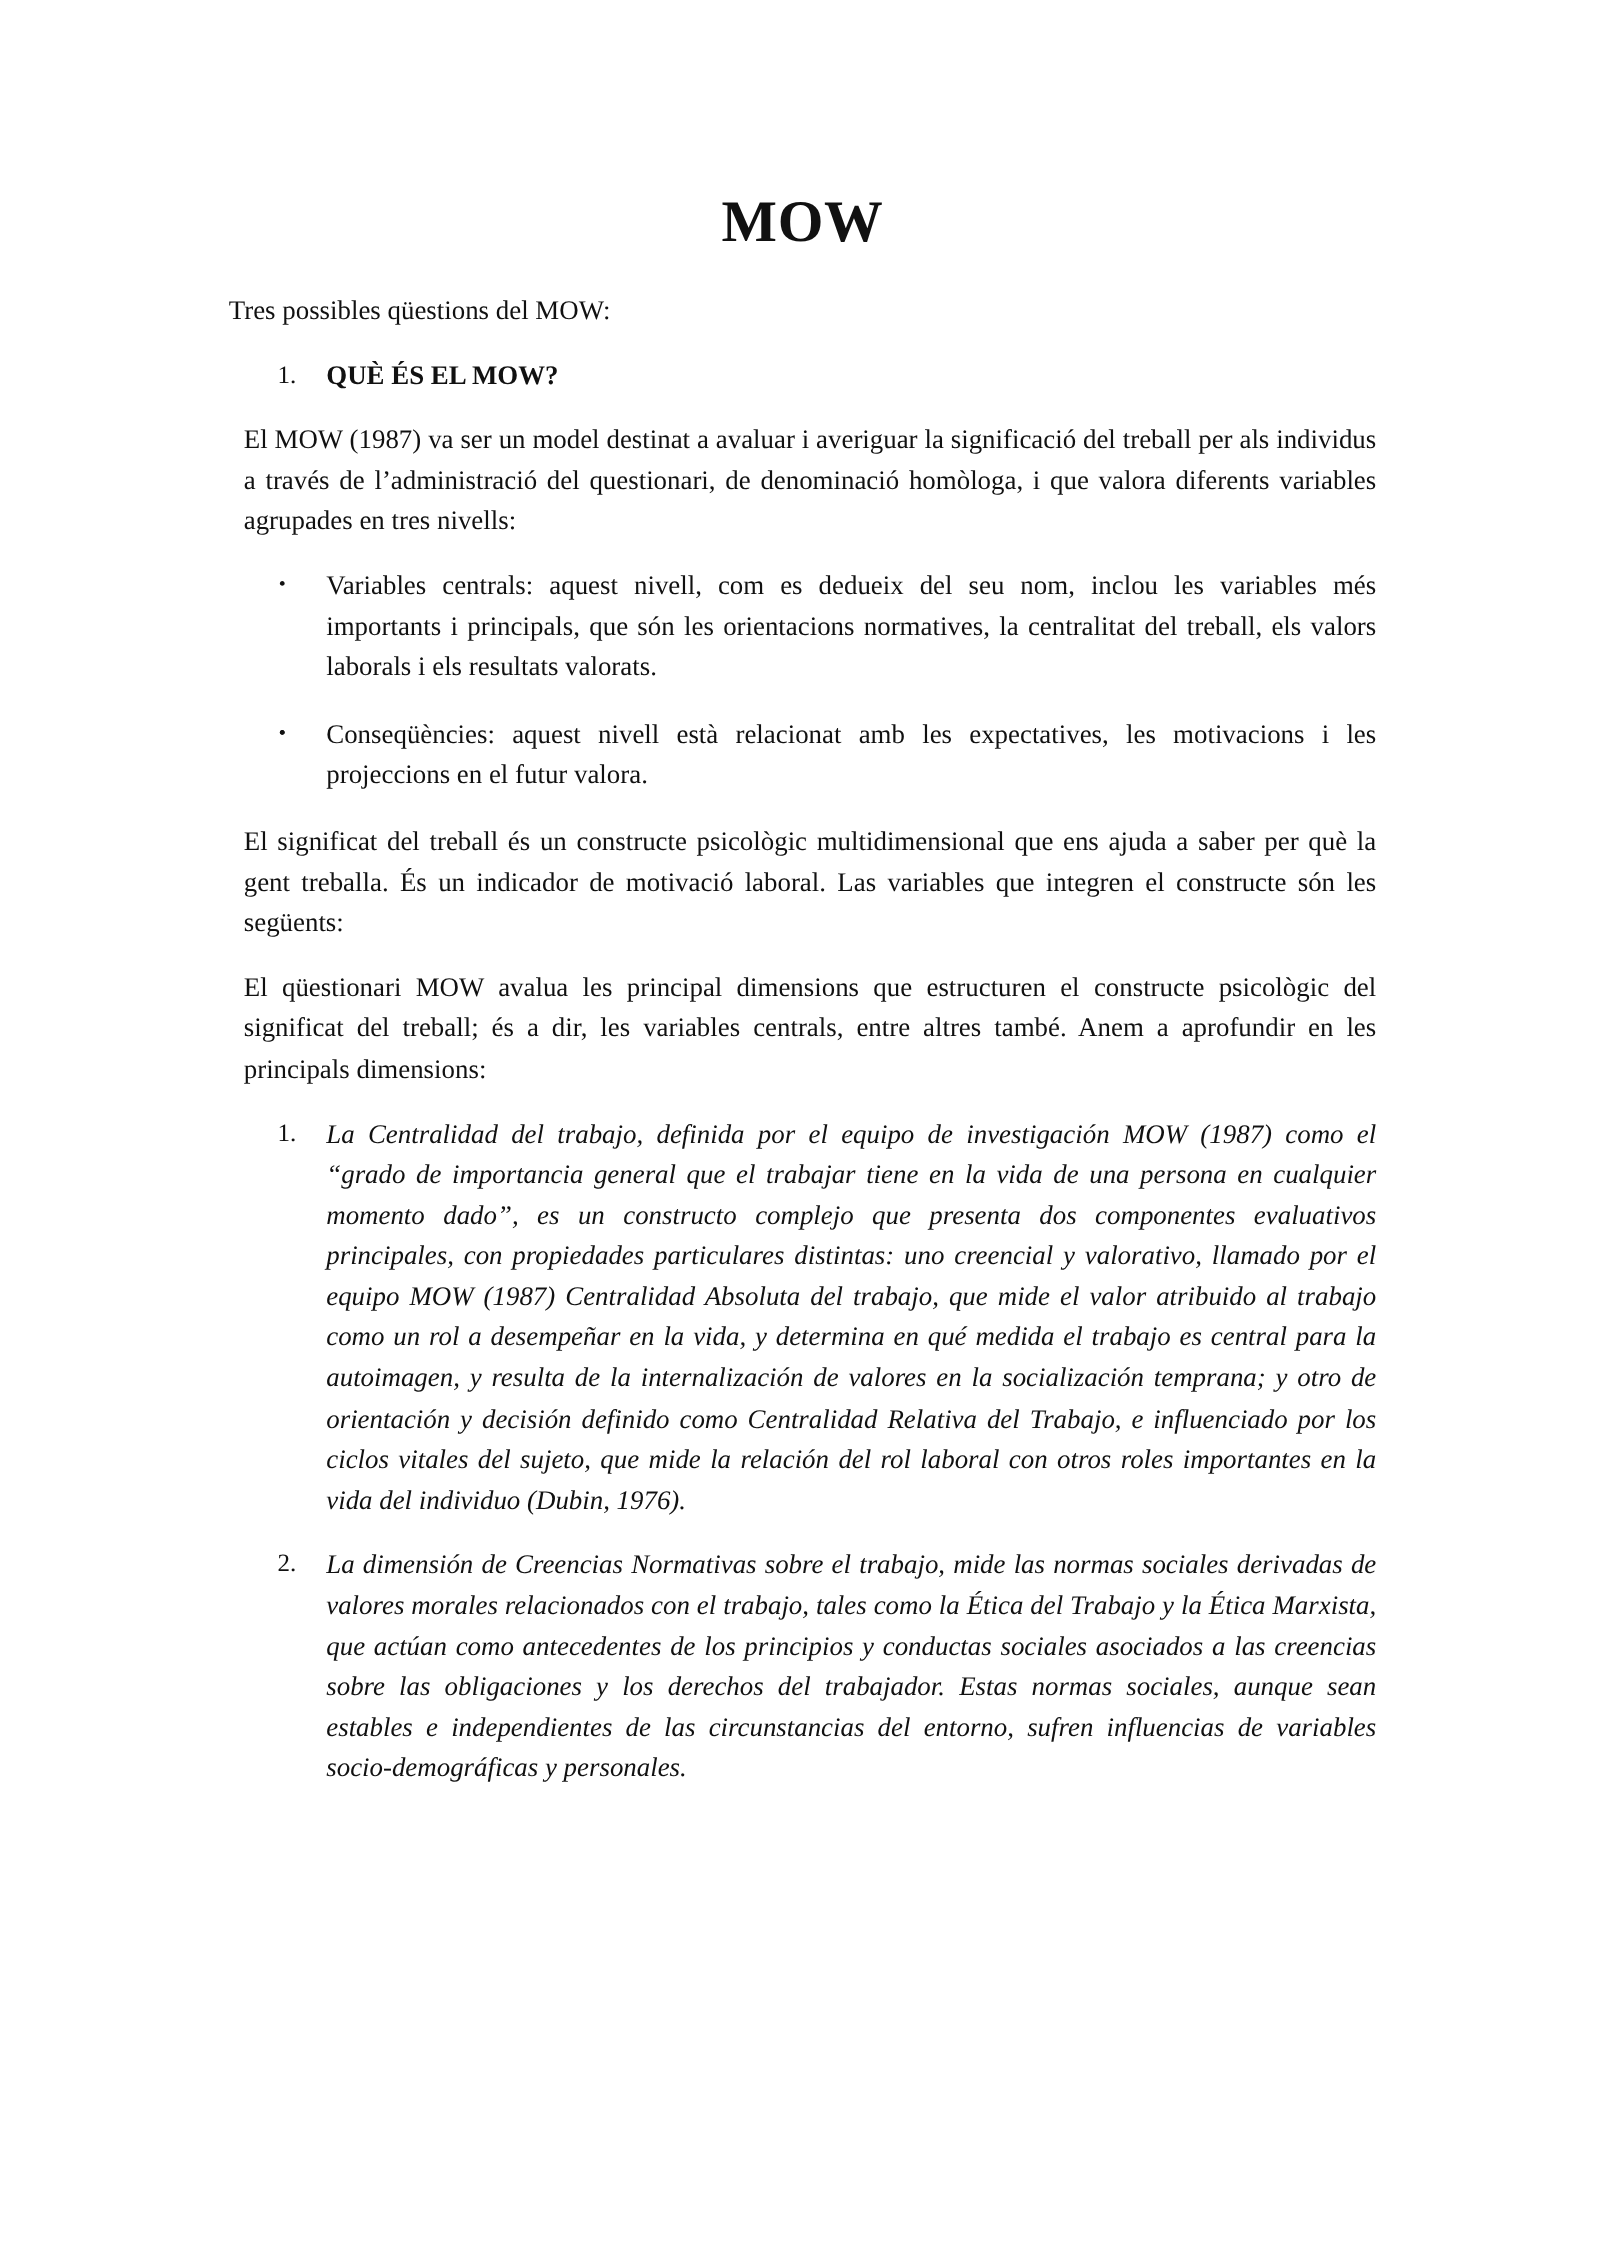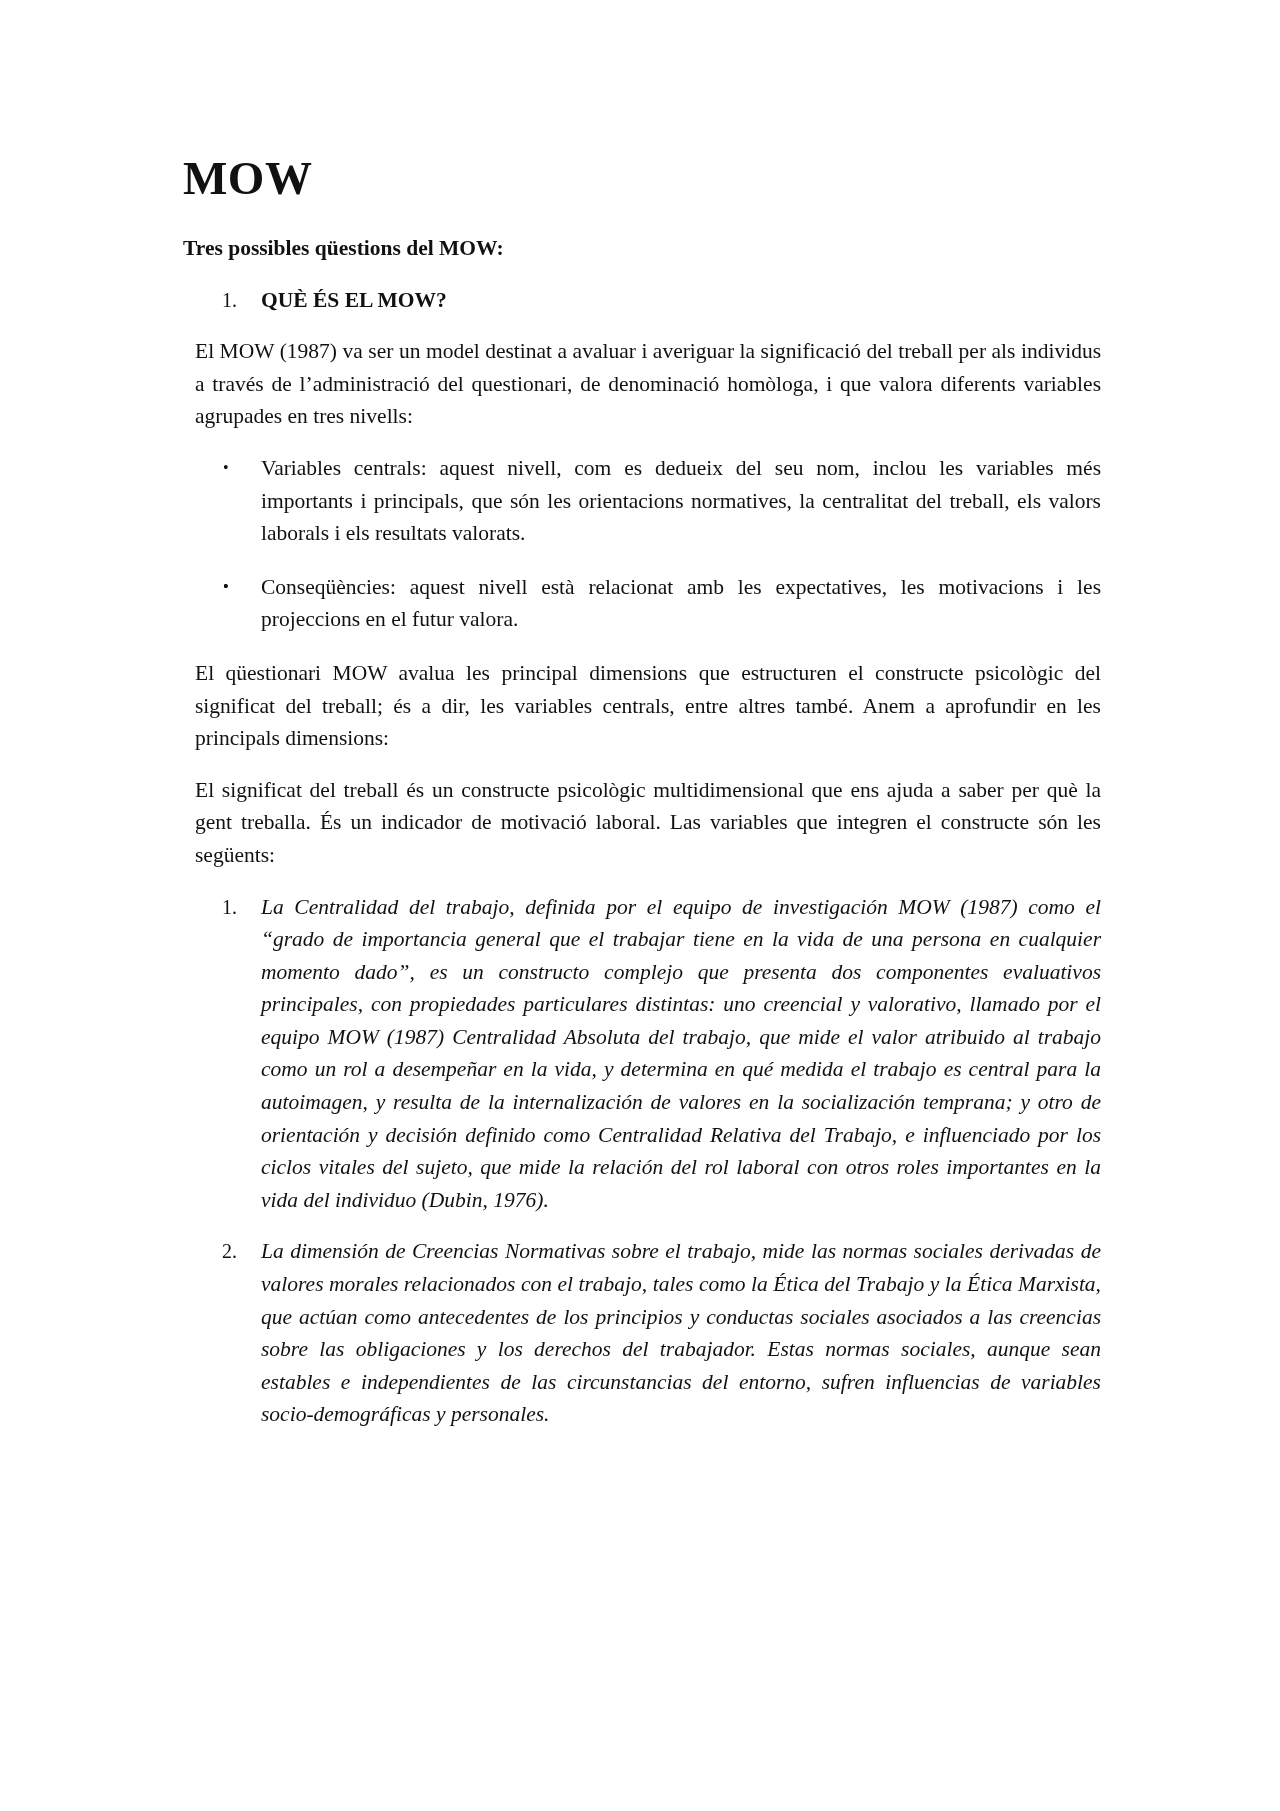--- a/index.html
+++ b/index.html
@@ -20,36 +20,36 @@
       left: 183px;
       top: 0;
       width: 918px;
     }
     .doc-title {
       margin: 0;
       position: absolute;
       top: 150px;
       left: 0;
       width: 918px;
-      text-align: left;
+      text-align: center;
       font-size: 47px;
       font-weight: bold;
       line-height: 56px;
       letter-spacing: 0.5px;
     }
     .flow {
       position: absolute;
       top: 232px;
       left: 0;
       width: 918px;
       font-size: 21.5px;
       line-height: 32.6px;
     }
     .subheading {
-      font-weight: bold;
+      font-weight: normal;
       margin: 0 0 19px 0;
     }
     .q-list {
       list-style: none;
       margin: 0 0 19px 0;
       padding: 0;
     }
     .q-item {
       position: relative;
       padding-left: 78px;
@@ -124,23 +124,23 @@
       </li>
       <li class="bullet-item">
         <span class="bullet-marker">•</span>
       </li>
       <li class="bullet-item">
         <span class="bullet-marker">•</span>
         <span>Conseqüències: aquest nivell està relacionat amb les expectatives, les motivacions i les projeccions en el futur valora.</span>
       </li>
     </ul>
 
+    <p class="para">El significat del treball és un constructe psicològic multidimensional que ens ajuda a saber per què la gent treballa. És un indicador de motivació laboral. Las variables que integren el constructe són les següents:</p>
+
     <p class="para">El qüestionari MOW avalua les principal dimensions que estructuren el constructe psicològic del significat del treball; és a dir, les variables centrals, entre altres també. Anem a aprofundir en les principals dimensions:</p>
-
-    <p class="para">El significat del treball és un constructe psicològic multidimensional que ens ajuda a saber per què la gent treballa. És un indicador de motivació laboral. Las variables que integren el constructe són les següents:</p>
 
     <ol class="dim-list">
       <li class="dim-item">
         <span class="num-marker">1.</span>
         <span>La Centralidad del trabajo, definida por el equipo de investigación MOW (1987) como el “grado de importancia general que el trabajar tiene en la vida de una persona en cualquier momento dado”, es un constructo complejo que presenta dos componentes evaluativos principales, con propiedades particulares distintas: uno creencial y valorativo, llamado por el equipo MOW (1987) Centralidad Absoluta del trabajo, que mide el valor atribuido al trabajo como un rol a desempeñar en la vida, y determina en qué medida el trabajo es central para la autoimagen, y resulta de la internalización de valores en la socialización temprana; y otro de orientación y decisión definido como Centralidad Relativa del Trabajo, e influenciado por los ciclos vitales del sujeto, que mide la relación del rol laboral con otros roles importantes en la vida del individuo (Dubin, 1976).</span>
       </li>
       <li class="dim-item">
         <span class="num-marker">2.</span>
         <span>La dimensión de Creencias Normativas sobre el trabajo, mide las normas sociales derivadas de valores morales relacionados con el trabajo, tales como la Ética del Trabajo y la Ética Marxista, que actúan como antecedentes de los principios y conductas sociales asociados a las creencias sobre las obligaciones y los derechos del trabajador. Estas normas sociales, aunque sean estables e independientes de las circunstancias del entorno, sufren influencias de variables socio-demográficas y personales.</span>
       </li>

